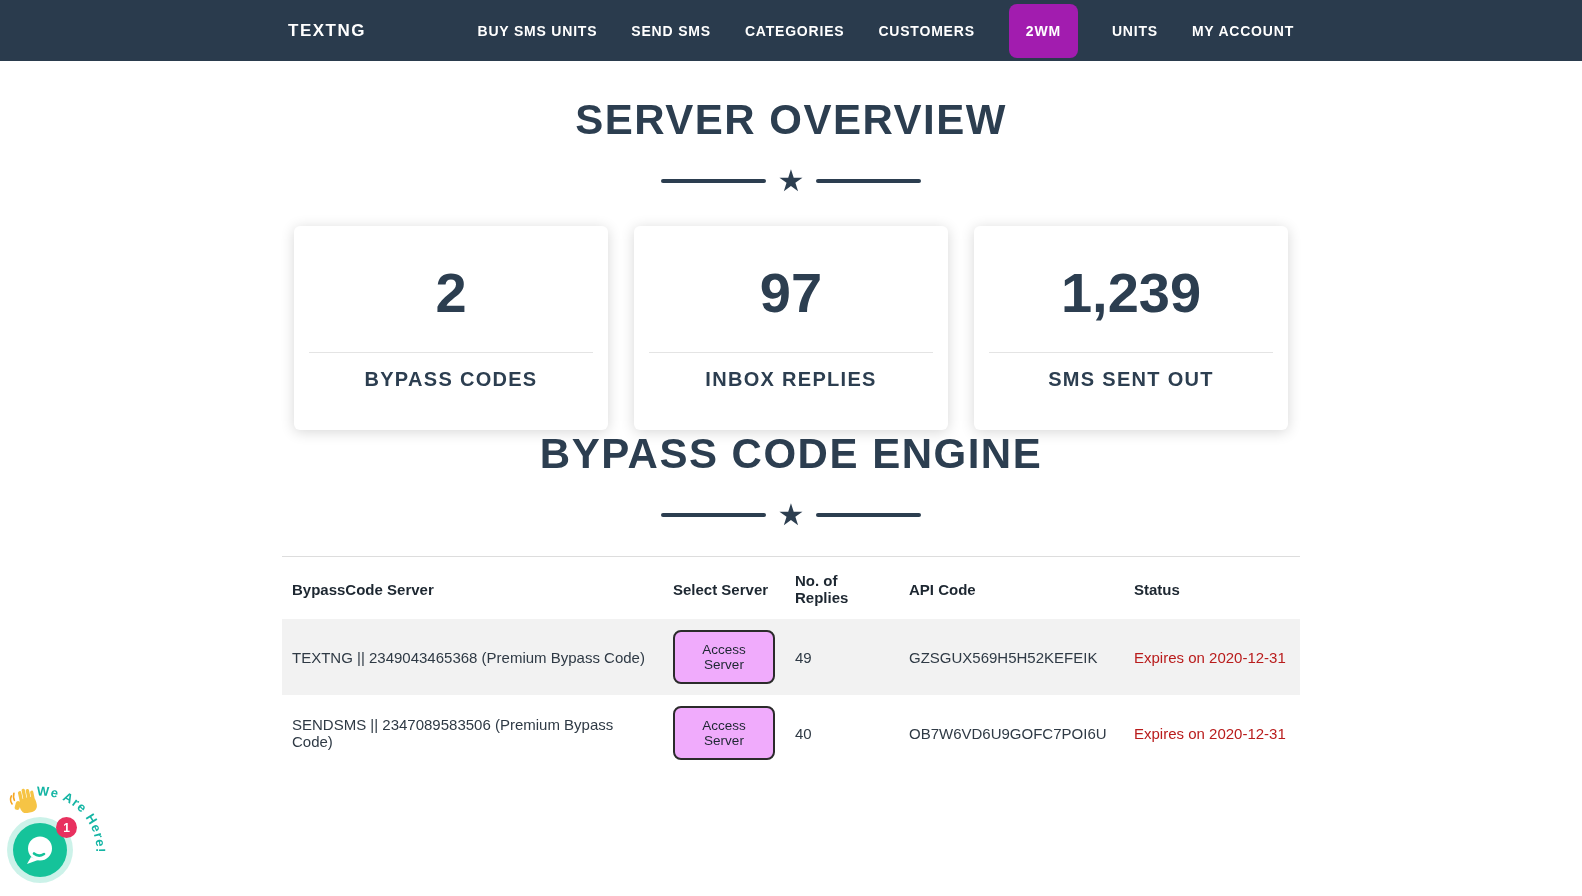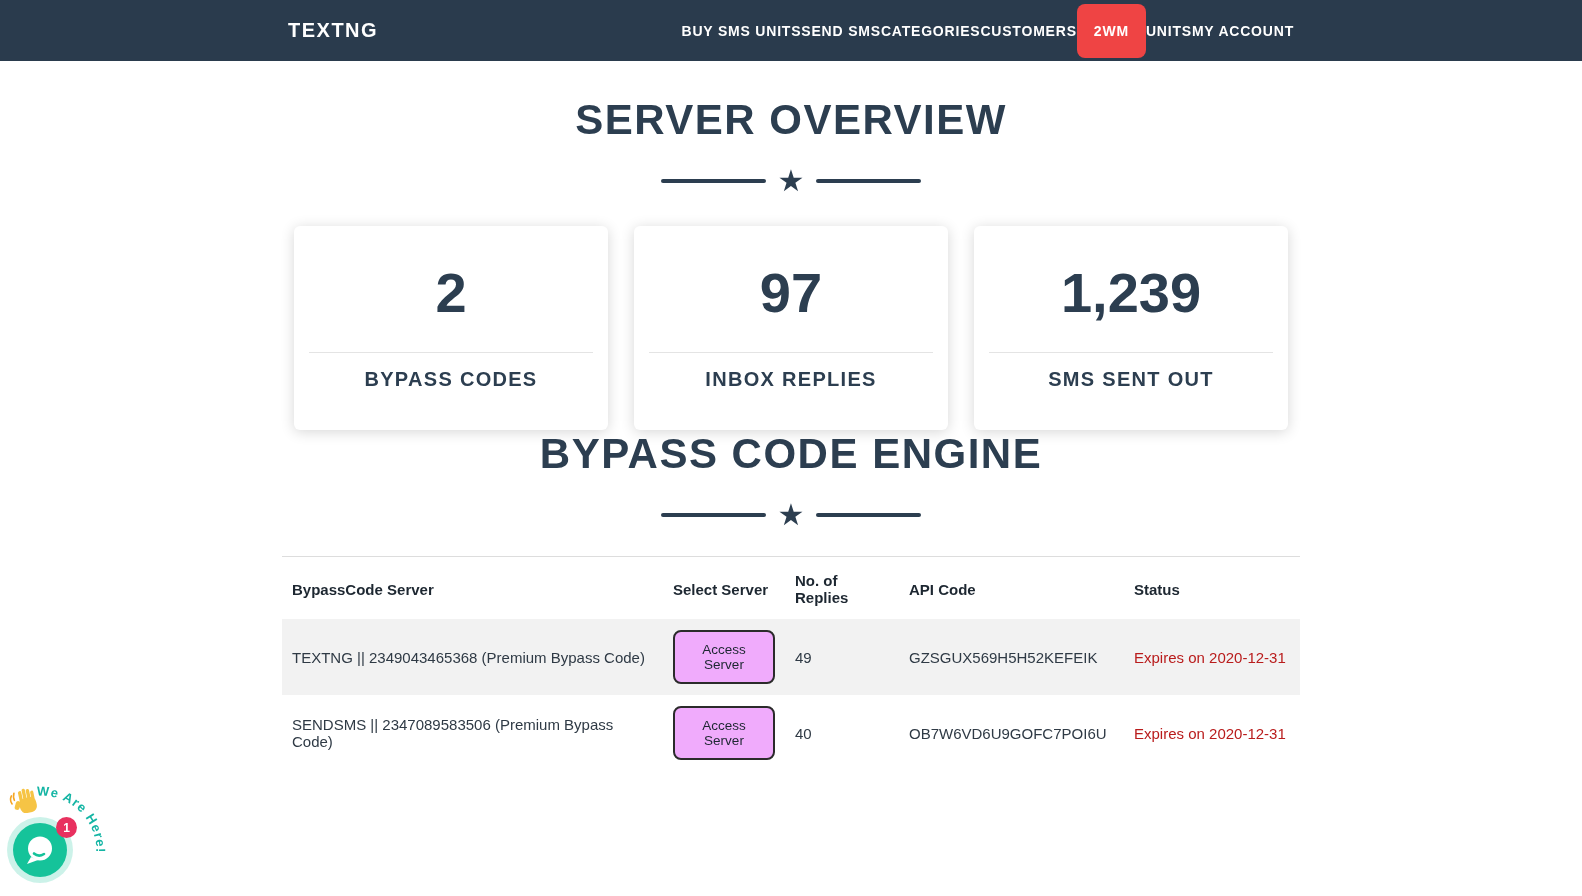--- a/index.html
+++ b/index.html
@@ -1,24 +1,24 @@
 <!DOCTYPE html>
 <html><head>
 <meta charset="utf-8">
 <style>
   * { margin:0; padding:0; box-sizing:border-box; }
   html,body { width:1582px; height:896px; background:#fff; font-family:"Liberation Sans", sans-serif; overflow:hidden; }
 
   
   .topnav { height:61px; background:#2a3b4d; display:flex; align-items:center; }
   .topnav-inner { width:1006px; margin:0 auto; display:flex; align-items:center; justify-content:space-between; }
-  .brand { color:#fff; font-size:20px; font-weight:bold; letter-spacing:1.5px; cursor:pointer; }
-  .menu { display:flex; align-items:center; list-style:none; }
+  .brand { color:#fff; font-size:17px; font-weight:bold; letter-spacing:1.5px; cursor:pointer; }
+  .menu { display:flex; align-items:center; gap:34px; list-style:none; }
   .menu a { color:#fff; text-decoration:none; font-size:14px; font-weight:bold; letter-spacing:0.8px; white-space:nowrap; cursor:pointer; }
-  .menu .active-pill { background:#ef4444; border-radius:8px; padding:19px 17px; display:inline-block; }
+  .menu .active-pill { background:#a21caf; border-radius:8px; padding:19px 17px; display:inline-block; }
 
   
   .section-title { text-align:center; color:#2c3e50; font-size:42px; font-weight:800; letter-spacing:1.5px; }
   .overview-title { margin-top:35px; }
   .engine-title { }
   .star-divider { display:flex; align-items:center; justify-content:center; gap:12px; margin-top:22px; }
   .star-divider .line { width:105px; height:4px; background:#2c3e50; border-radius:2px; }
   .star-divider .star { color:#2c3e50; font-size:30px; line-height:30px; }
 
   

